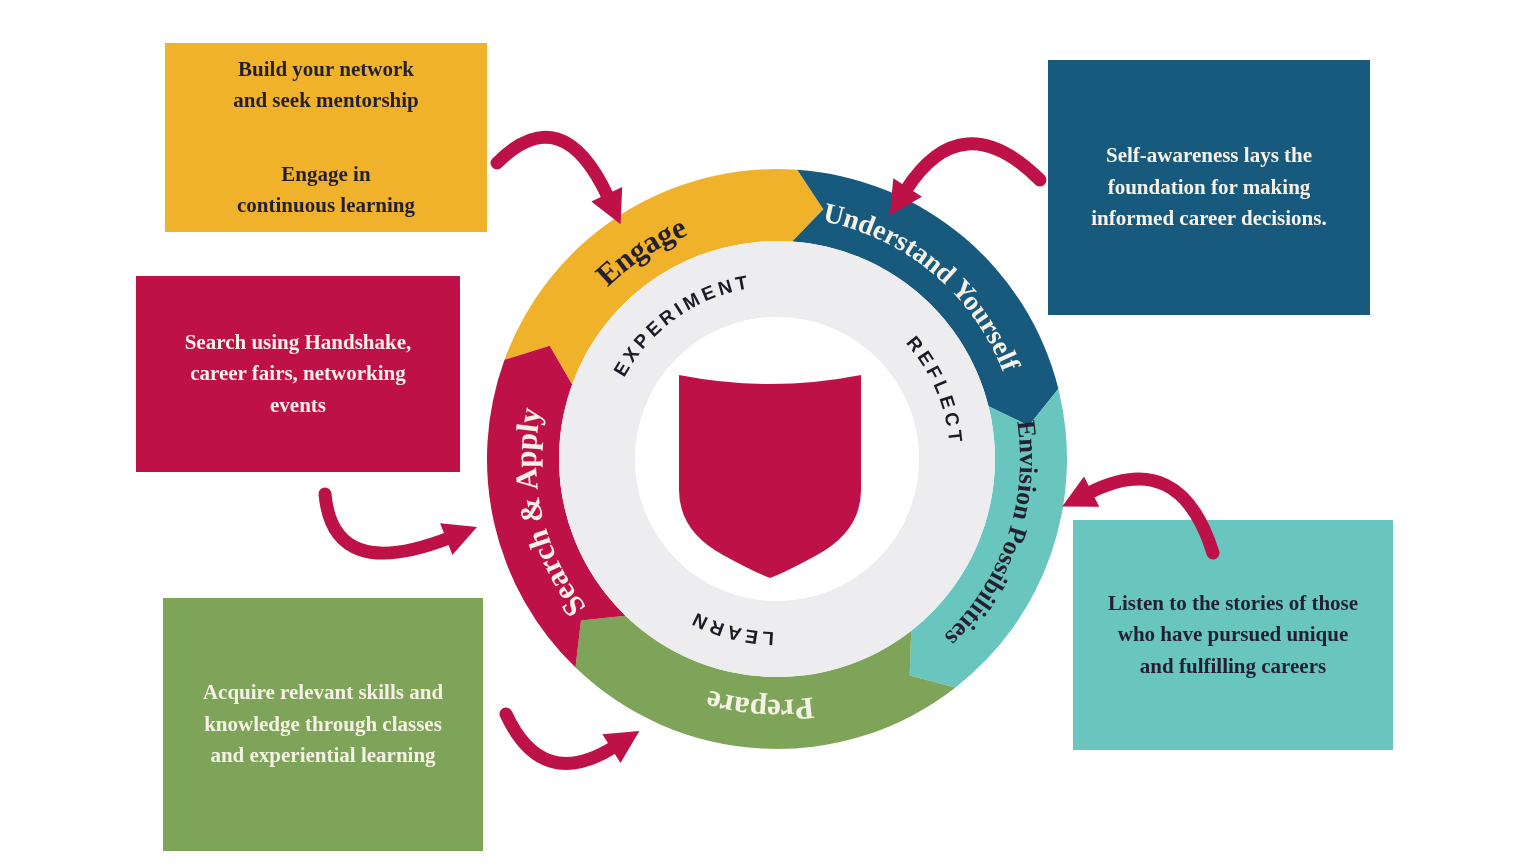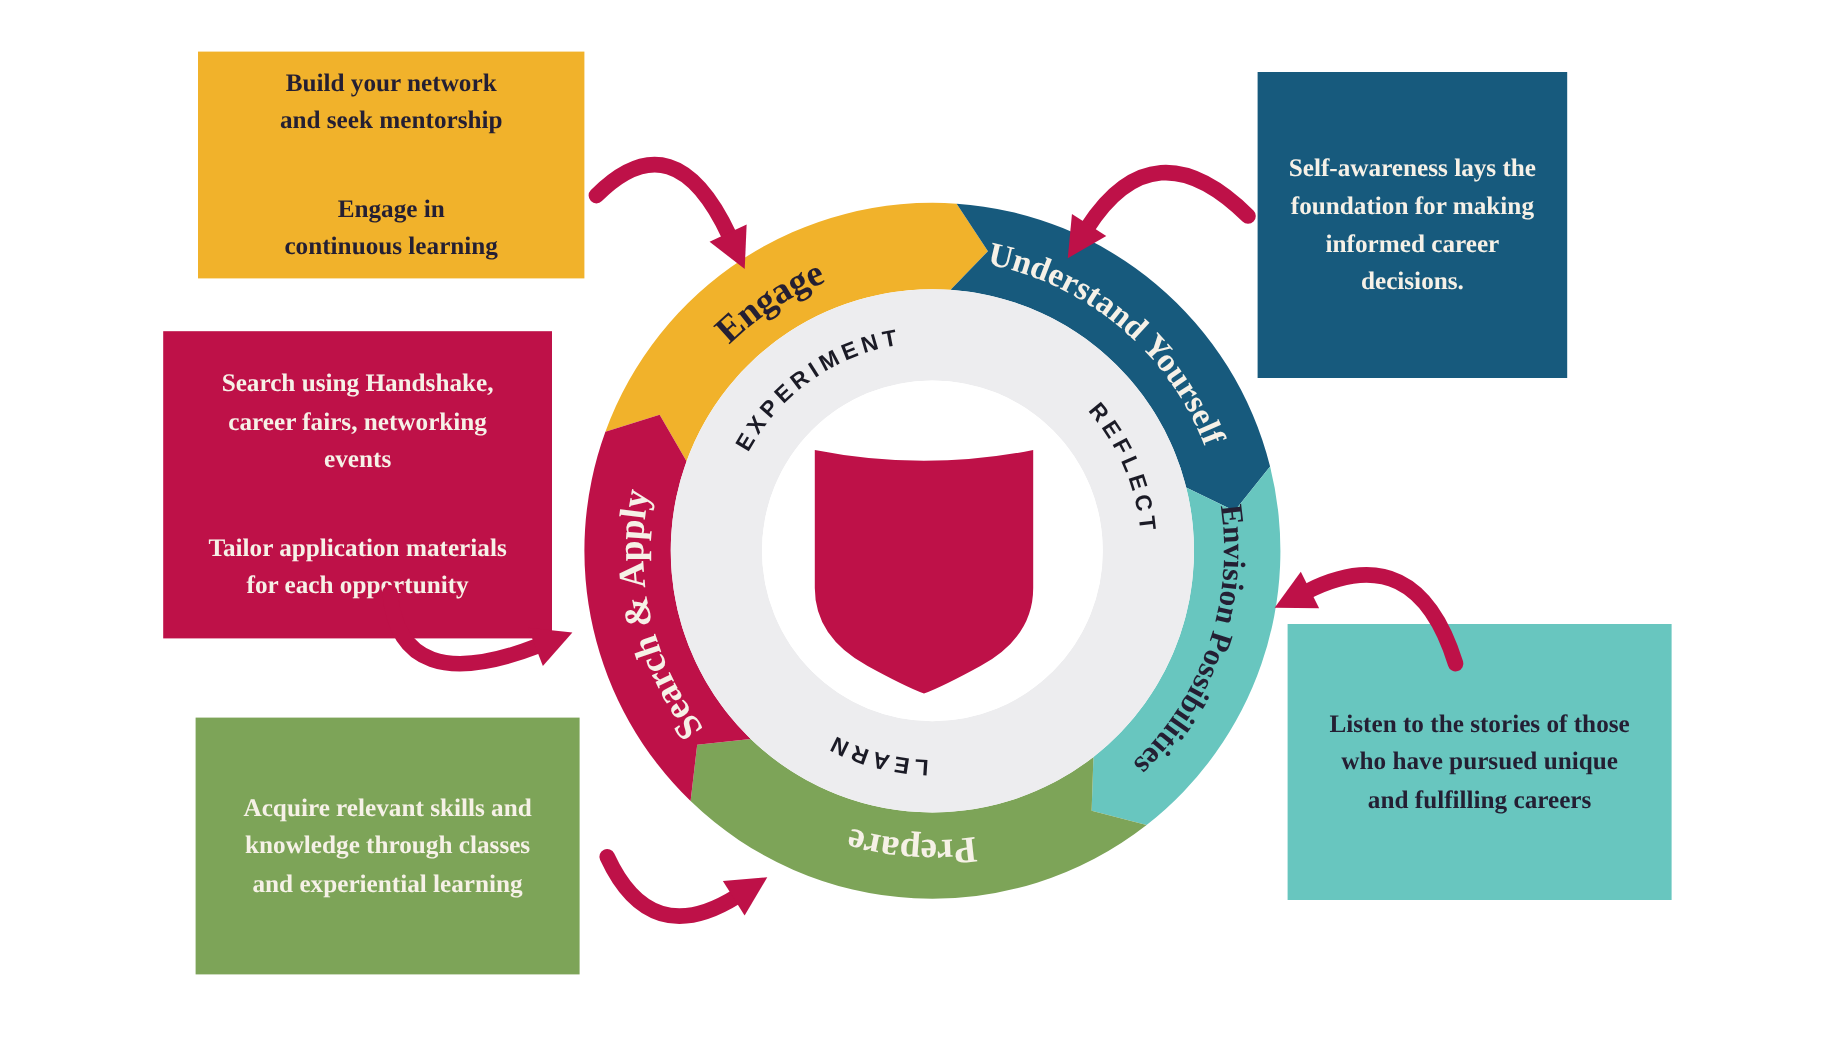--- a/index.html
+++ b/index.html
@@ -10,23 +10,23 @@
   }
   .callout{
     position:absolute;box-sizing:border-box;
     display:flex;flex-direction:column;justify-content:center;
     text-align:center;font-weight:bold;font-size:21px;line-height:1.5;
     padding:8px 12px;
   }
   .callout p{margin:0;white-space:pre-line;}
   .callout p + p{margin-top:42px;}
   #callout-engage{left:165px;top:43px;width:322px;height:189px;font-family:Liberation Serif, serif;}
-  #callout-understand{left:1048px;top:60px;width:258px;height:255px;}
-  #callout-search{left:136px;top:276px;width:324px;height:256px;}
-  #callout-prepare{left:163px;top:598px;width:320px;height:214px;}
+  #callout-understand{left:1048px;top:60px;width:322px;height:255px;}
+  #callout-search{left:136px;top:276px;width:324px;height:196px;}
+  #callout-prepare{left:163px;top:598px;width:320px;height:253px;}
   #callout-envision{left:1073px;top:520px;width:320px;height:230px;}
   #wheel{position:absolute;left:0;top:0;}
 </style>
 </head>
 <body>
 
 <div class="callout" id="callout-engage" style="background: rgb(241, 178, 43); color: rgb(36, 31, 51);">
   <p>Build your network
 and seek mentorship</p>
   <p>Engage in
@@ -36,22 +36,20 @@
 <div class="callout" id="callout-understand" style="background: rgb(23, 90, 125); color: rgb(246, 241, 231);">
   <p>Self-awareness lays the
 foundation for making
 informed career decisions.</p>
 </div>
 
 <div class="callout" id="callout-search" style="background: rgb(190, 17, 72); color: rgb(246, 241, 231);">
   <p>Search using Handshake,
 career fairs, networking
 events</p>
-  <p>Tailor application materials
-for each opportunity</p>
 </div>
 
 <div class="callout" id="callout-prepare" style="background: rgb(125, 164, 88); color: rgb(246, 241, 231);">
   <p>Acquire relevant skills and
 knowledge through classes
 and experiential learning</p>
 </div>
 
 <div class="callout" id="callout-envision" style="background: rgb(104, 198, 191); color: rgb(36, 31, 51);">
   <p>Listen to the stories of those

